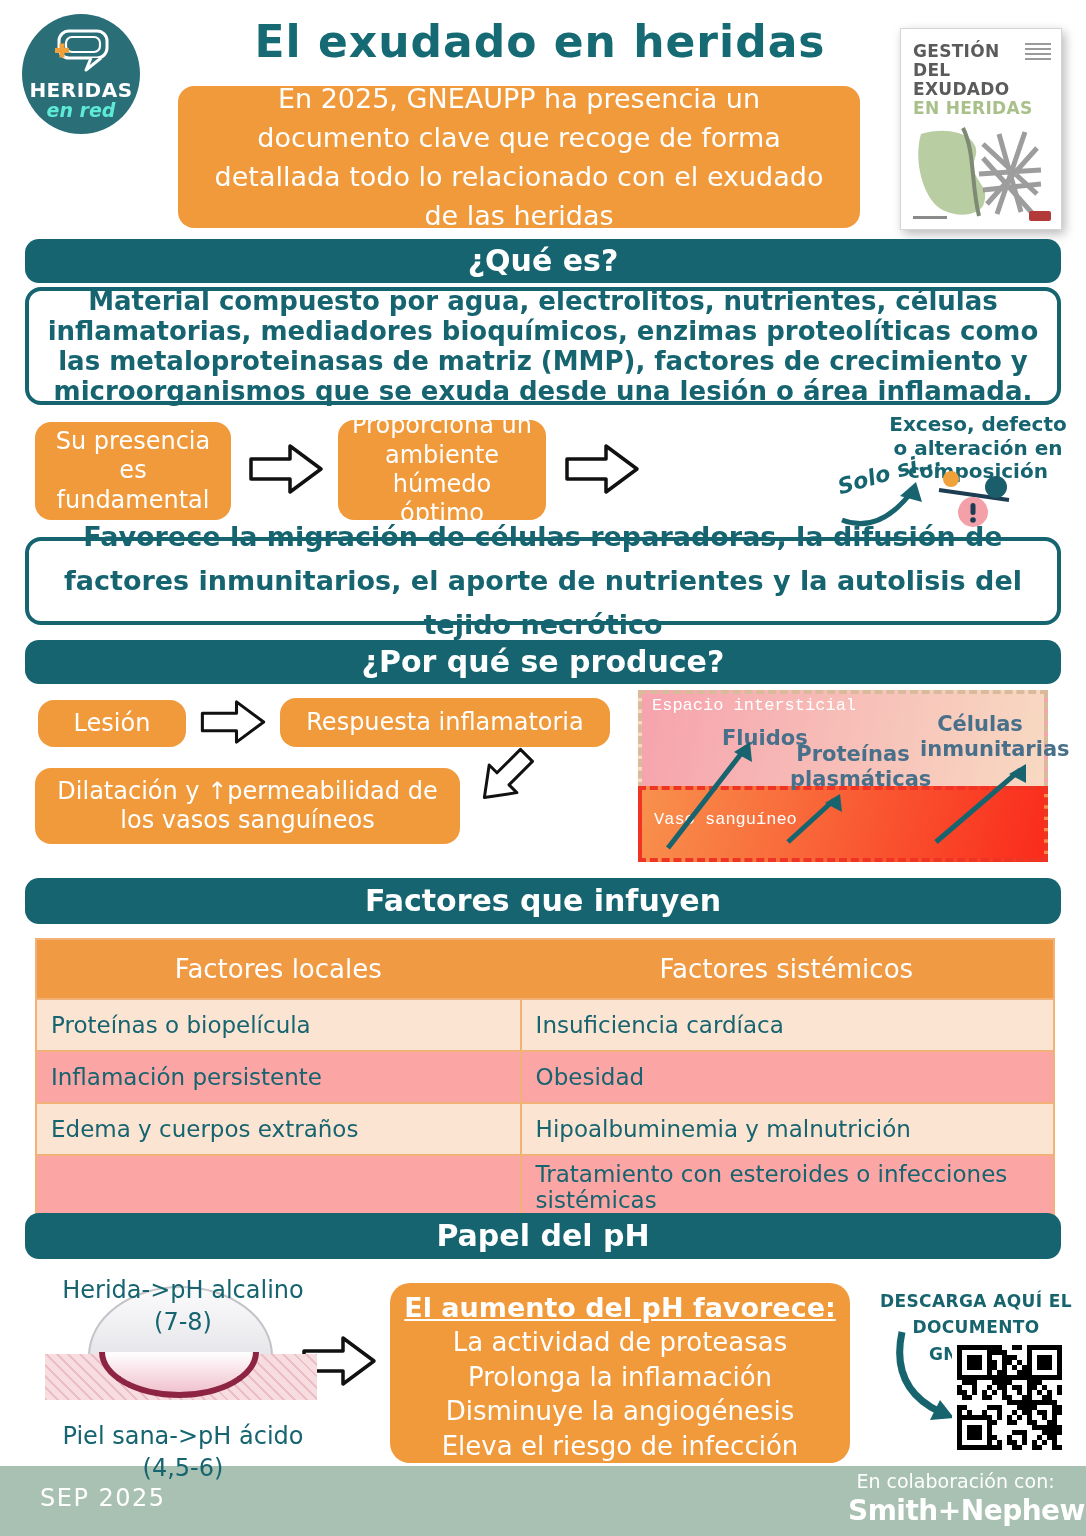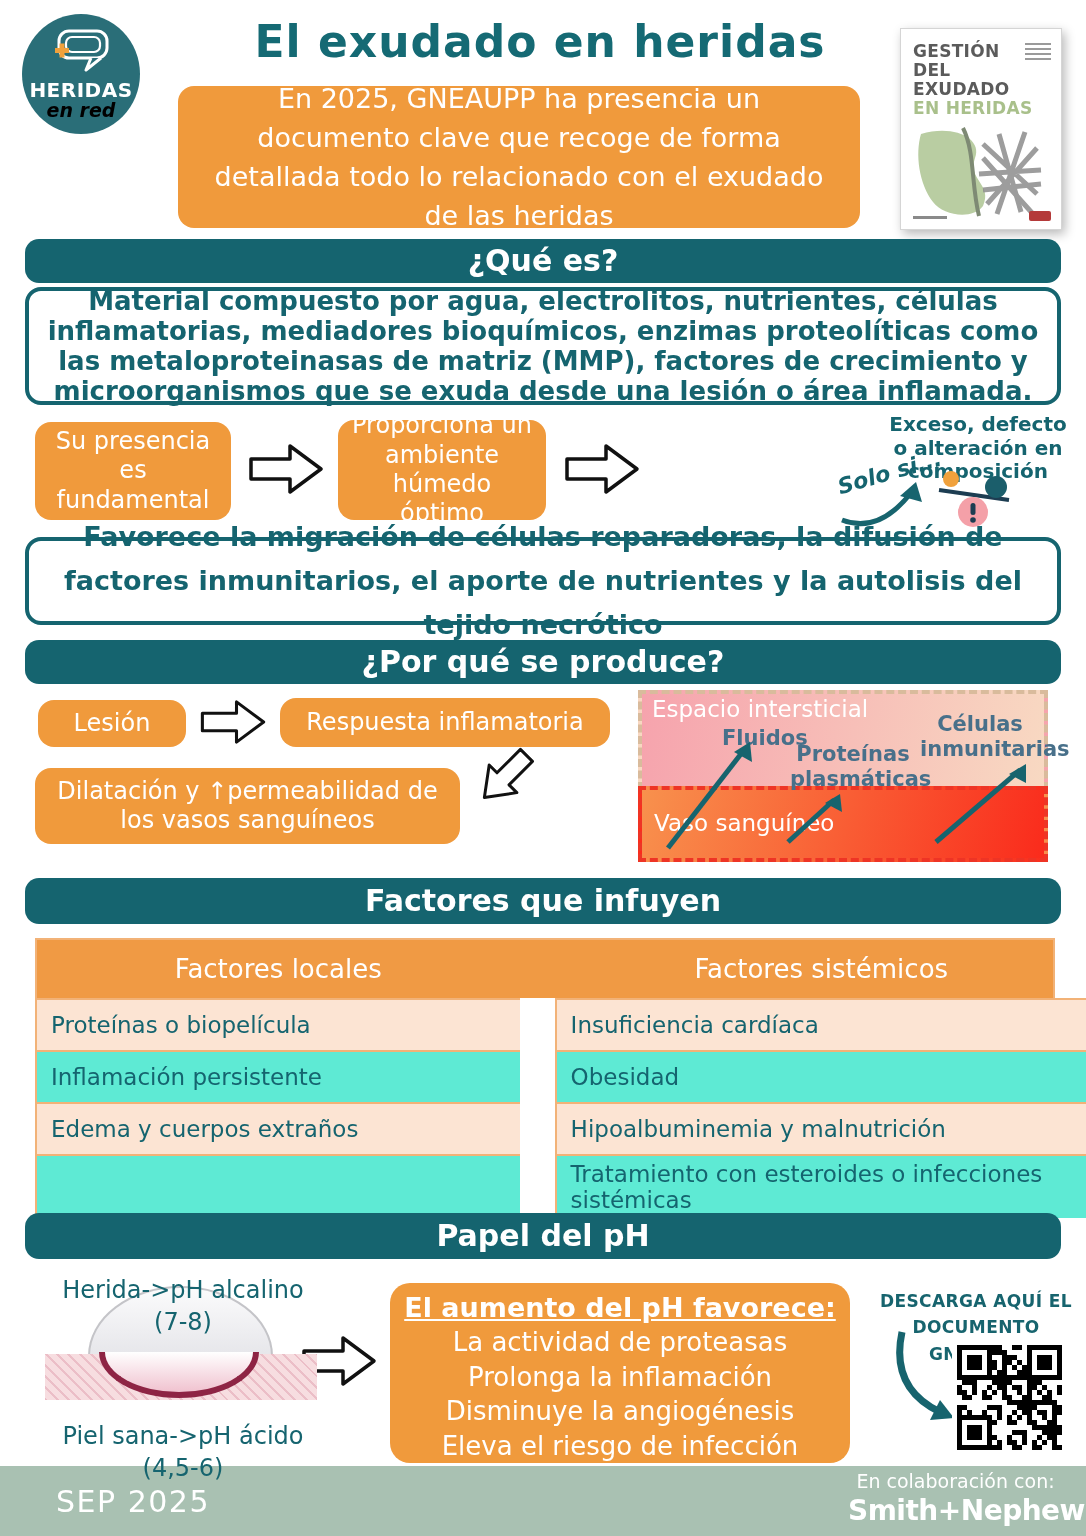--- a/index.html
+++ b/index.html
@@ -3,21 +3,21 @@
 <meta charset="utf-8">
 <style>
   * { margin:0; padding:0; box-sizing:border-box; }
   body { font-family:"DejaVu Sans", sans-serif; background:#fff; }
   #poster { position:relative; width:1086px; height:1536px; background:#fff; overflow:hidden; }
 
   
   .logo { position:absolute; left:22px; top:14px; width:118px; height:120px; border-radius:50%;
           background:#2a6e78; display:flex; flex-direction:column; align-items:center; justify-content:center; }
   .logo-name { color:#fff; font-weight:bold; font-size:20px; letter-spacing:.5px; margin-top:2px; }
-  .logo-tag  { color:#000000; font-style:italic; font-size:19px; margin-top:-3px; font-weight:bold; }
+  .logo-tag  { color:#5eead4; font-style:italic; font-size:19px; margin-top:-3px; font-weight:bold; }
   .title { position:absolute; left:200px; top:16px; width:680px; text-align:center;
            font-size:44px; font-weight:bold; color:#156a74; letter-spacing:1px; }
   .intro-box { position:absolute; left:178px; top:86px; width:682px; height:142px; background:#f09a3c;
                border-radius:16px; color:#fff; font-size:27px; line-height:1.45; display:flex; align-items:center;
                justify-content:center; text-align:center; padding:10px 26px; }
   .book { position:absolute; left:900px; top:28px; width:162px; height:202px; background:#fff;
           border:1px solid #d5d5d5; box-shadow:3px 4px 10px rgba(0,0,0,.28); padding:13px 12px 6px; }
   .book-title { font-size:17px; font-weight:bold; color:#5b5b5b; line-height:1.12; letter-spacing:.3px; }
   .book-sub { color:#a9c08b; }
   .book-corner { position:absolute; right:10px; top:14px; width:26px; }
@@ -50,34 +50,34 @@
   .balance { position:absolute; left:933px; top:466px; }
   .solo-arrow { position:absolute; left:838px; top:480px; }
 
   
   .vessel { position:absolute; left:638px; top:690px; width:410px; height:172px; }
   .vessel-top { position:absolute; left:0; top:0; width:410px; height:100px;
                 background:linear-gradient(100deg,#f6a3ad,#f8d9c2); border:4px dashed #d9bb9c; }
   .vessel-bottom { position:absolute; left:0; top:96px; width:410px; height:76px;
                    background:linear-gradient(105deg,#f8914d,#fa2b1c); border:4px dashed #ee3425; }
   .vlbl { position:absolute; font-size:21px; }
-  .vwhite { color:#fff; font-size:23px; }
+  .vwhite { color:#fff; font-size:17px;font-family:Liberation Mono, monospace; }
   .vteal { color:#48708a; font-weight:600; text-align:center; line-height:1.2; }
   .vessel-arrows { position:absolute; left:0; top:0; }
 
   
   .ftable { position:absolute; left:35px; top:938px; width:1020px; border:2px solid #f2b277; }
-  .frow { display:grid; grid-template-columns:47.5% 52.5%;gap:35px; }
+  .frow { display:grid; grid-template-columns:47.5% 52.5%; }
   .fhead { background:#f09a44; color:#fff; font-size:26px; height:58px; }
   .fhead > div { display:flex; align-items:center; justify-content:center; }
   .fcell { display:flex; align-items:center; padding-left:14px; color:#15646f; font-size:23px;
            border-top:2px solid #f2b277; }
   .fcell + .fcell { border-left:2px solid #f2b277; }
   .bg-peach { background:#fce4d3; }
-  .bg-white { background:#5eead4; }
+  .bg-white { background:#fca5a5; }
   .r52 > .fcell { height:52px; }
   .r64 > .fcell { height:64px; }
 
   
   .ph-left { position:absolute; left:33px; top:1272px; width:300px; height:200px; }
   .ph-text { position:relative; z-index:3; text-align:center; color:#15646f; font-size:24px; font-weight:500; }
   .dome { position:absolute; left:55px; top:14px; width:185px; height:70px; z-index:1;
           border-radius:50% 50% 0 0 / 100% 100% 0 0;
           background:linear-gradient(#fbfbfc,#e6e6ea); border:2px solid #c4c4c8; border-bottom:none; }
   .skin { position:absolute; left:12px; top:82px; width:272px; height:46px; z-index:1; background:#f7dde0;
@@ -90,21 +90,21 @@
   .ph-box-title { font-size:27px; font-weight:bold; text-decoration:underline; margin-bottom:2px; }
   .ph-item { font-size:26px; line-height:1.33; }
   .descarga { position:absolute; left:878px; top:1288px; width:196px; text-align:center; color:#17646e;
               font-weight:bold; font-size:17px; letter-spacing:.4px; line-height:1.55; }
   .descarga-arrow { position:absolute; left:888px; top:1328px; }
   .qr { position:absolute; left:952px; top:1340px; width:115px; height:115px; background:#fff; }
   .qr i { position:absolute; width:5px; height:5px; background:#000; }
 
   
   .footer { position:absolute; left:0; top:1466px; width:1086px; height:70px; background:#a9c1b2; color:#fff; }
-  .f-date { position:absolute; left:40px; top:18px; font-size:30px; letter-spacing:1.5px;margin-left:16px; }
+  .f-date { position:absolute; left:40px; top:18px; font-size:24px; letter-spacing:1.5px; }
   .f-center { position:absolute; left:293px; top:5px; width:500px; text-align:center; font-size:24px; line-height:1.32; }
   .f-collab { position:absolute; left:848px; top:4px; width:215px; text-align:center; font-size:19px; }
   .f-brand { position:absolute; left:848px; top:28px; width:215px; text-align:center; font-size:28px; font-weight:bold;
              letter-spacing:-.5px; }
 </style>
 </head>
 <body>
 
 <div id="poster">
 

